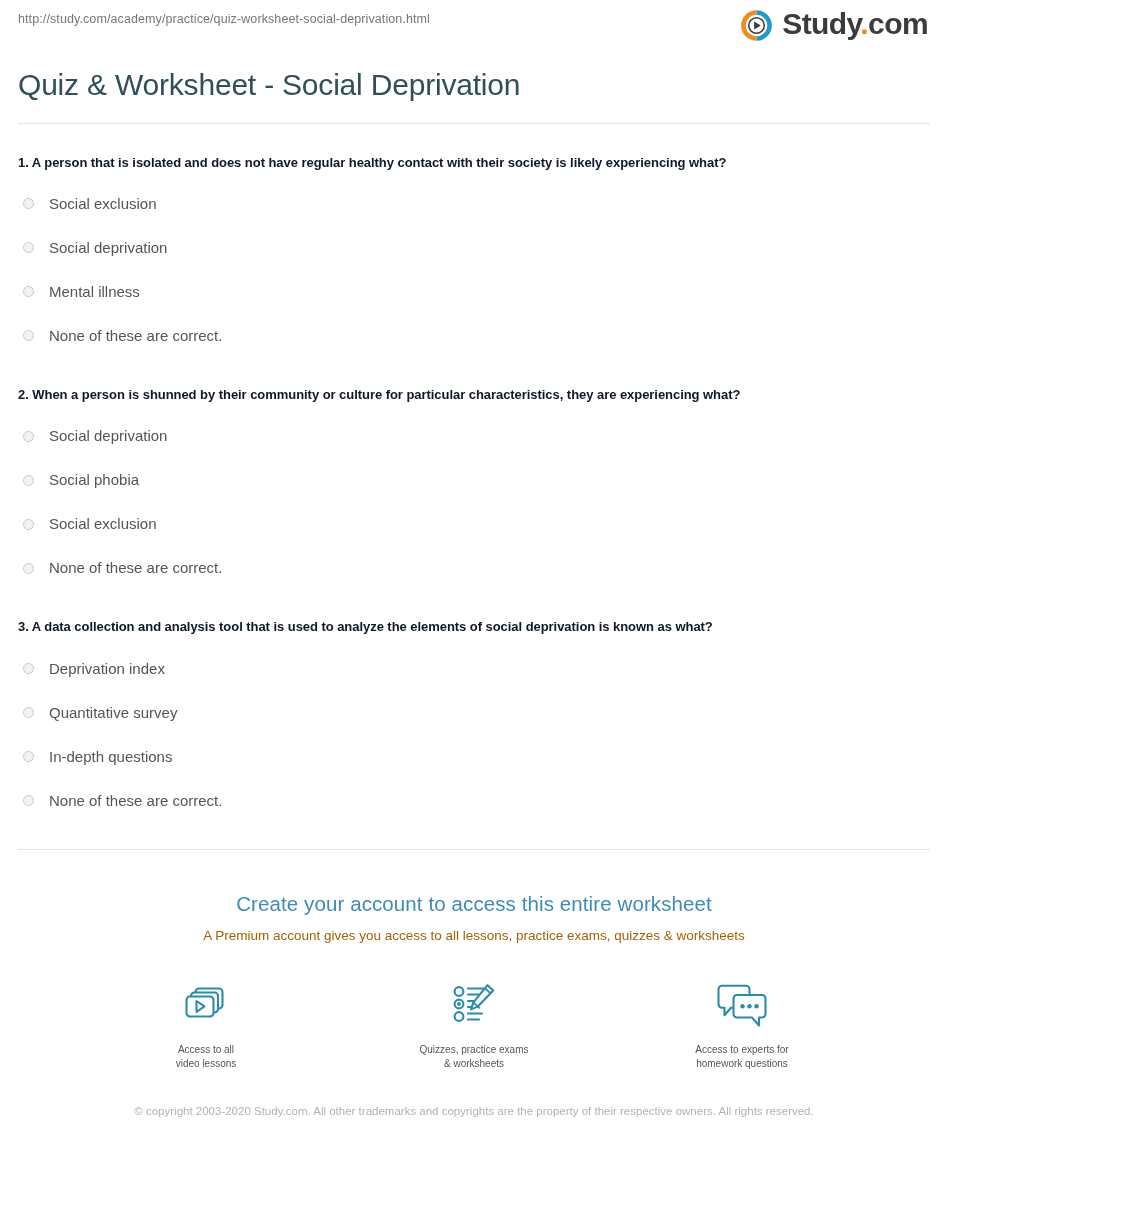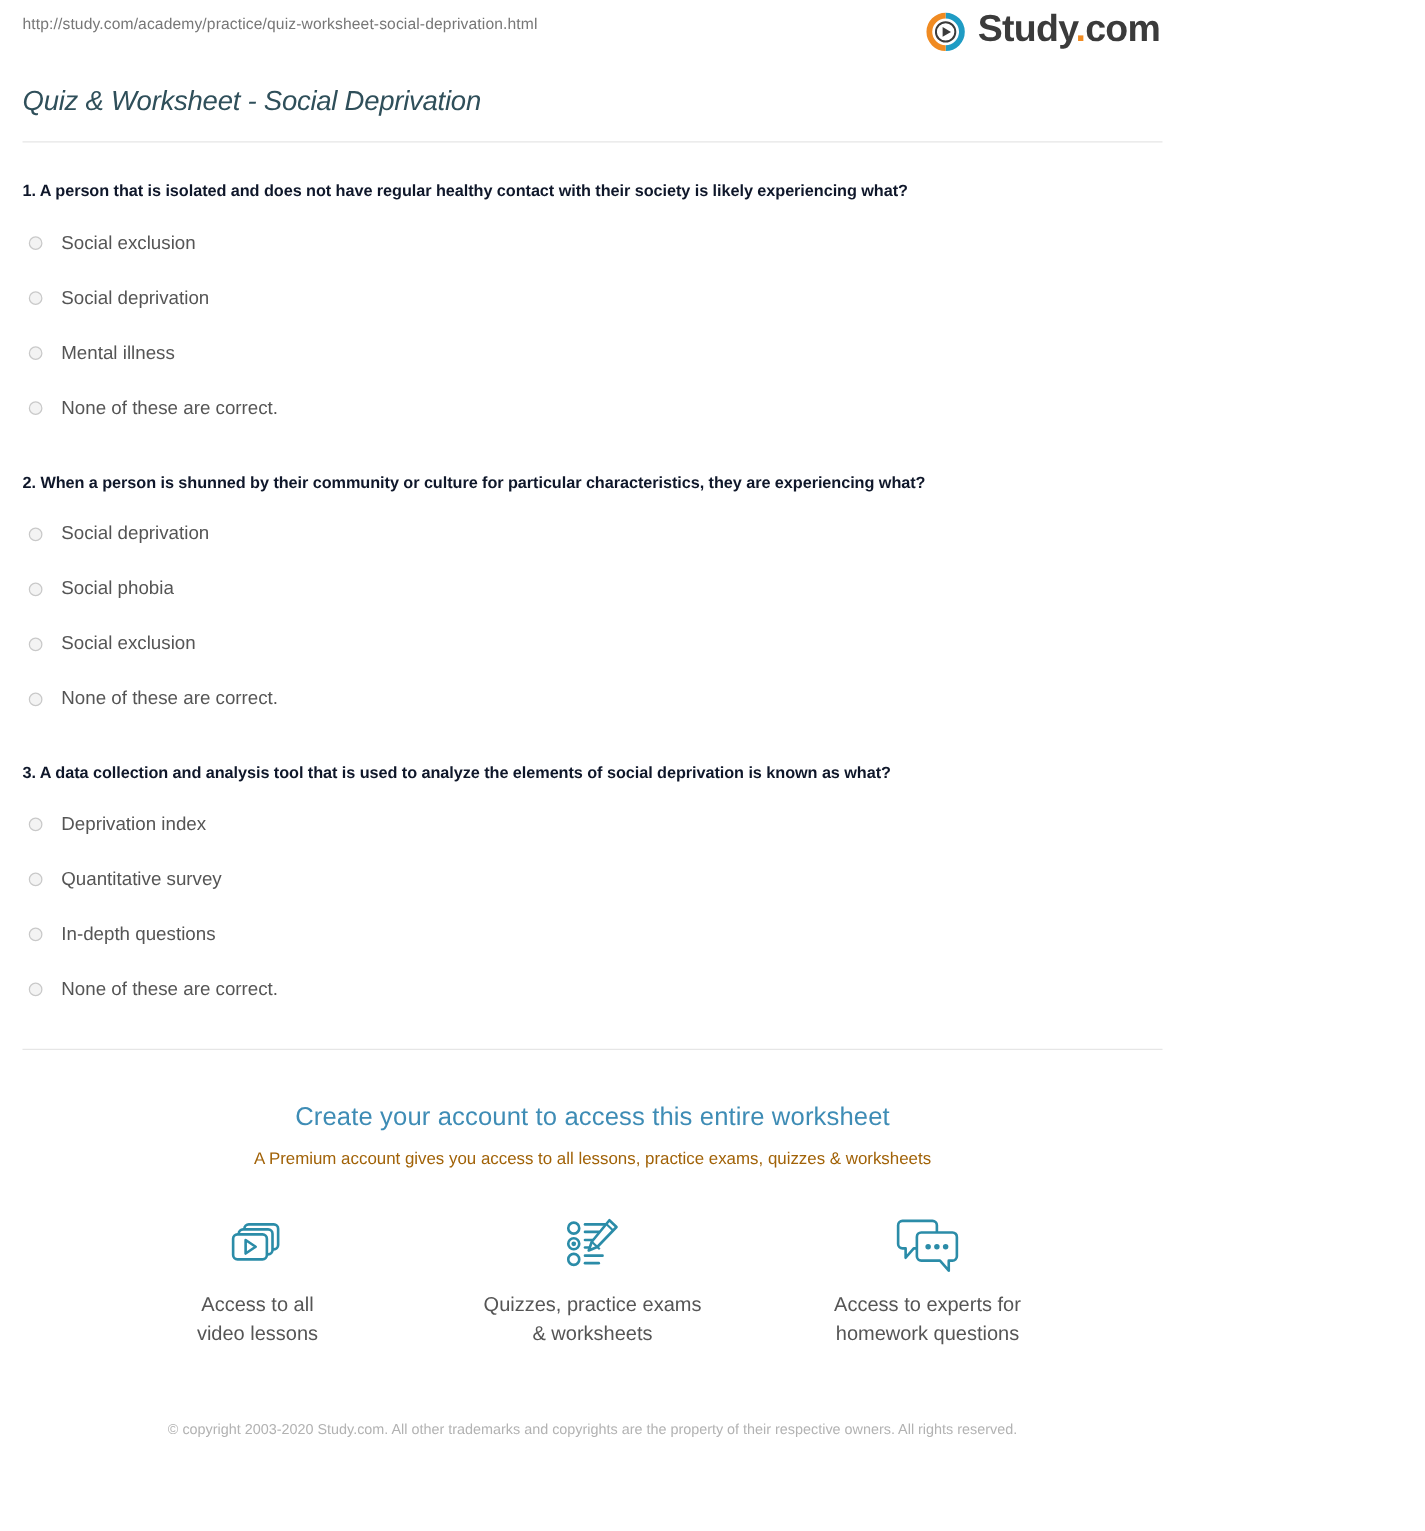--- a/index.html
+++ b/index.html
@@ -56,28 +56,27 @@
     font-weight: bold;
     letter-spacing: -0.6px;
     color: #3b3b3b;
     line-height: 1;
     white-space: nowrap;
   }
   .brand-word .dot { color: #f08b22; }
 
   
   .page-title {
-    font-size: 22px;
+    font-size: 30px;
     font-weight: normal;
     color: #2f4f5a;
     margin: 6px 0 0 0;
     padding: 0 0 20px 0;
     letter-spacing: -0.2px;
     line-height: 1.15;
-    font-style: italic;
   }
   .rule {
     border: 0;
     border-top: 1px solid #e6e6e6;
     margin: 0;
     height: 0;
   }
 
   
   .questions { padding-top: 28px; }
@@ -148,29 +147,29 @@
     width: 180px;
   }
   .feature-icon {
     height: 56px;
     display: flex;
     align-items: center;
     justify-content: center;
   }
   .feature-label {
     margin-top: 9px;
-    font-size: 16px;
+    font-size: 10px;
     color: #555555;
     line-height: 1.42;
     text-align: center;
     white-space: pre-line;
   }
 
   .copyright {
-    margin-top: 57px;
+    margin-top: 32px;
     text-align: center;
     font-size: 11.5px;
     color: #b2b2b2;
     line-height: 1.55;
     max-width: 720px;
     margin-left: auto;
     margin-right: auto;
   }
 </style>
 </head>

